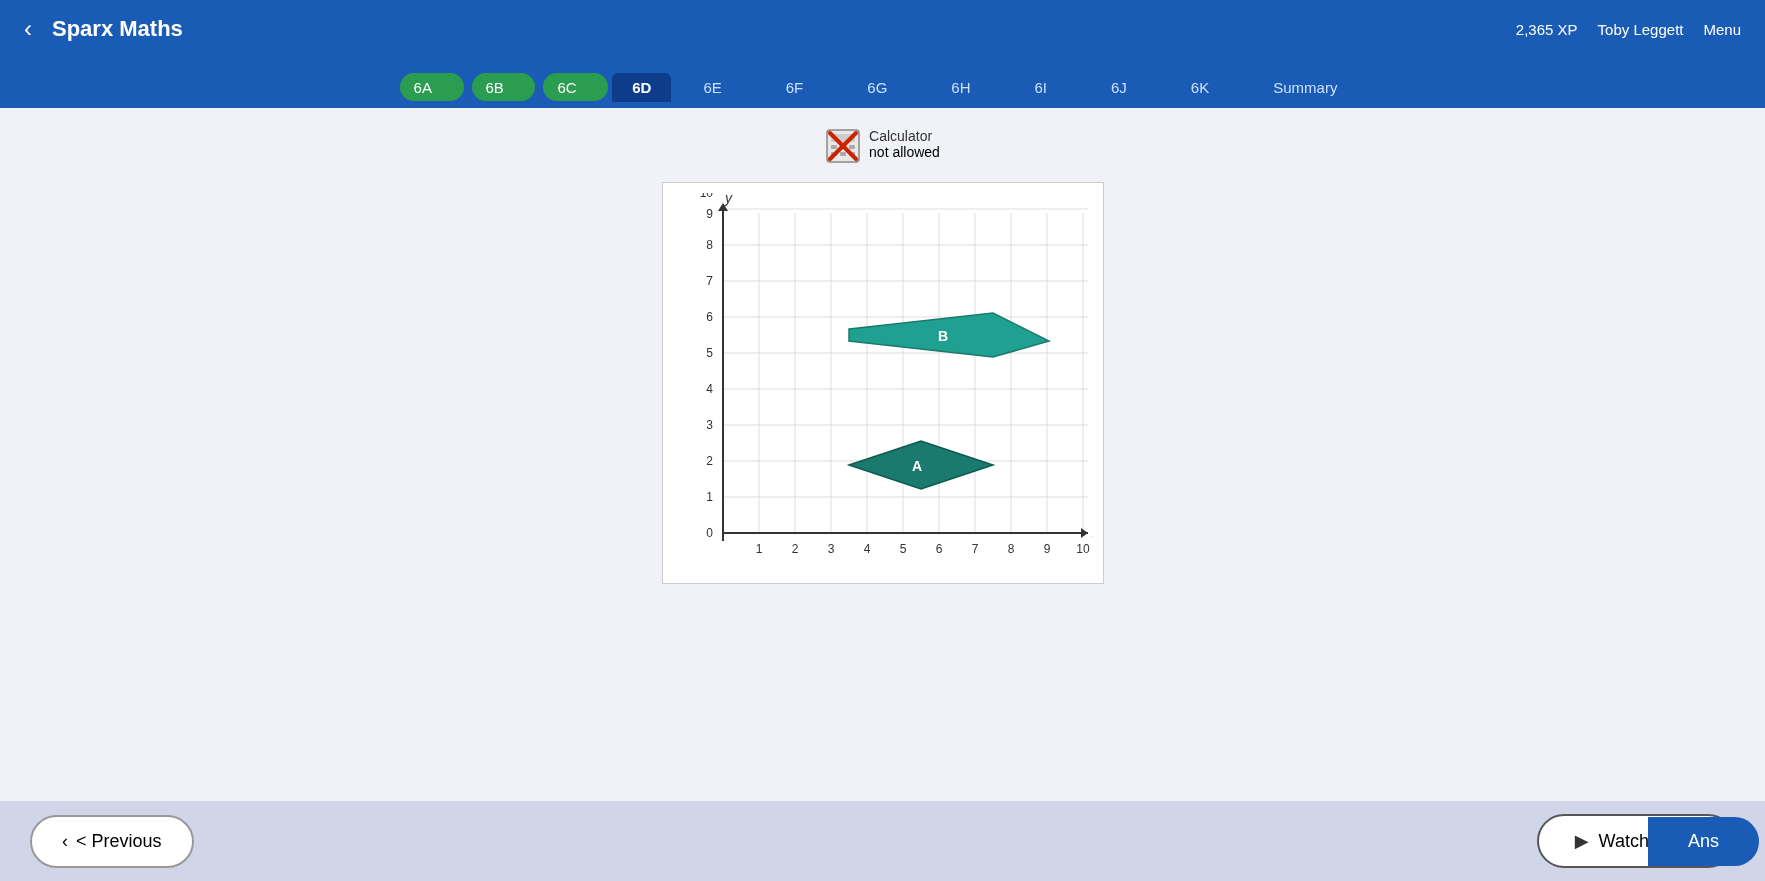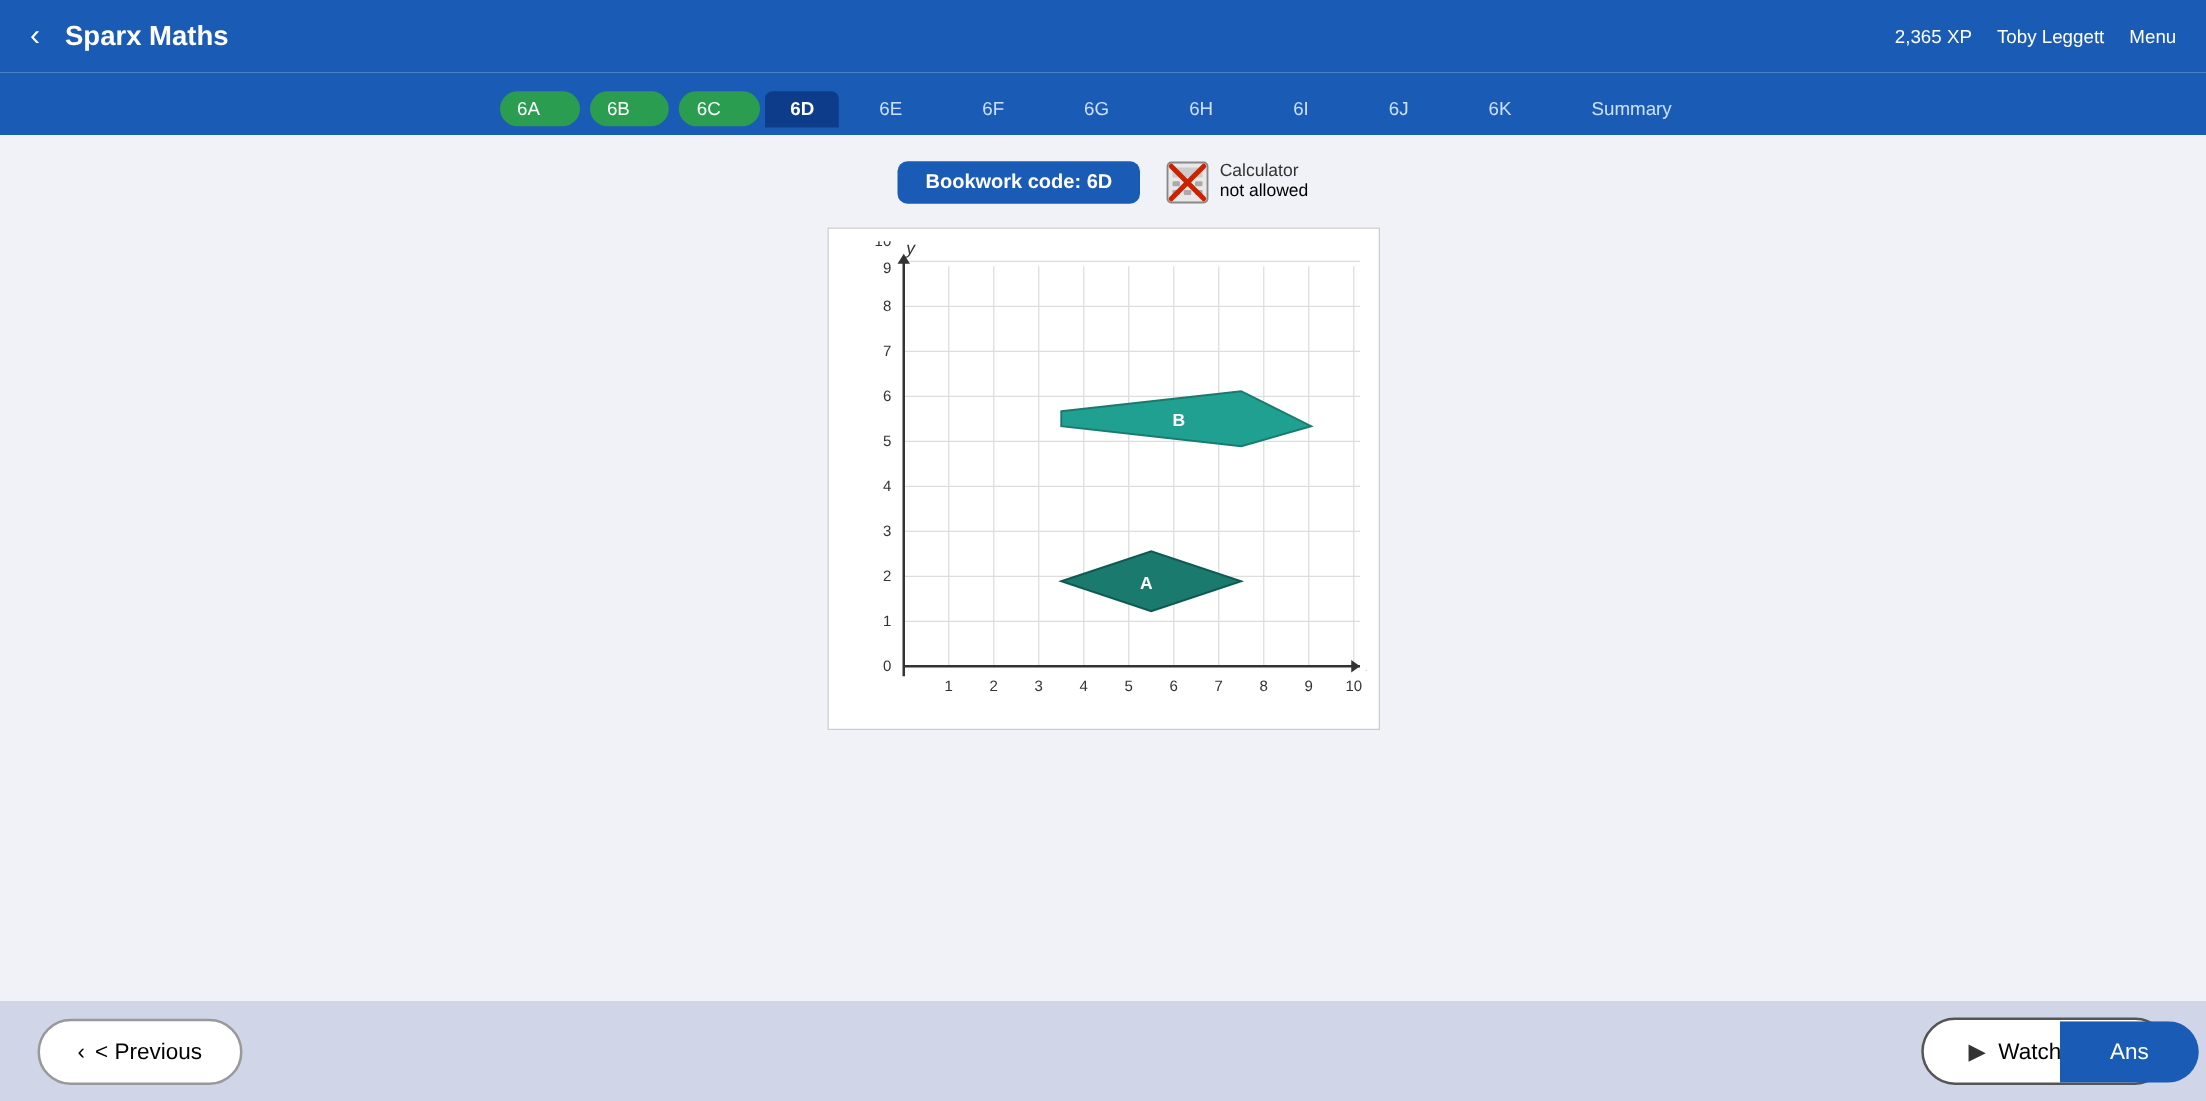--- a/index.html
+++ b/index.html
@@ -242,21 +242,20 @@
     <span>6K</span>
   </div>
   <div class="tab inactive">
     <span>Summary</span>
   </div>
 </div>
 
 <div class="content">
 
   <div class="bookwork-row">
-    <div class="bookwork-code">Bookwork code: 6D</div>
     <div class="calc-notice">
 
       <svg width="36" height="36" viewBox="0 0 36 36">
         <rect x="2" y="2" width="32" height="32" rx="3" fill="#e8e8e8" stroke="#888" stroke-width="1.5"></rect>
         <rect x="6" y="6" width="24" height="8" rx="1" fill="#ccc"></rect>
         <rect x="6" y="17" width="6" height="4" rx="1" fill="#aaa"></rect>
         <rect x="15" y="17" width="6" height="4" rx="1" fill="#aaa"></rect>
         <rect x="24" y="17" width="6" height="4" rx="1" fill="#aaa"></rect>
         <rect x="6" y="24" width="6" height="4" rx="1" fill="#aaa"></rect>
         <rect x="15" y="24" width="6" height="4" rx="1" fill="#aaa"></rect>

